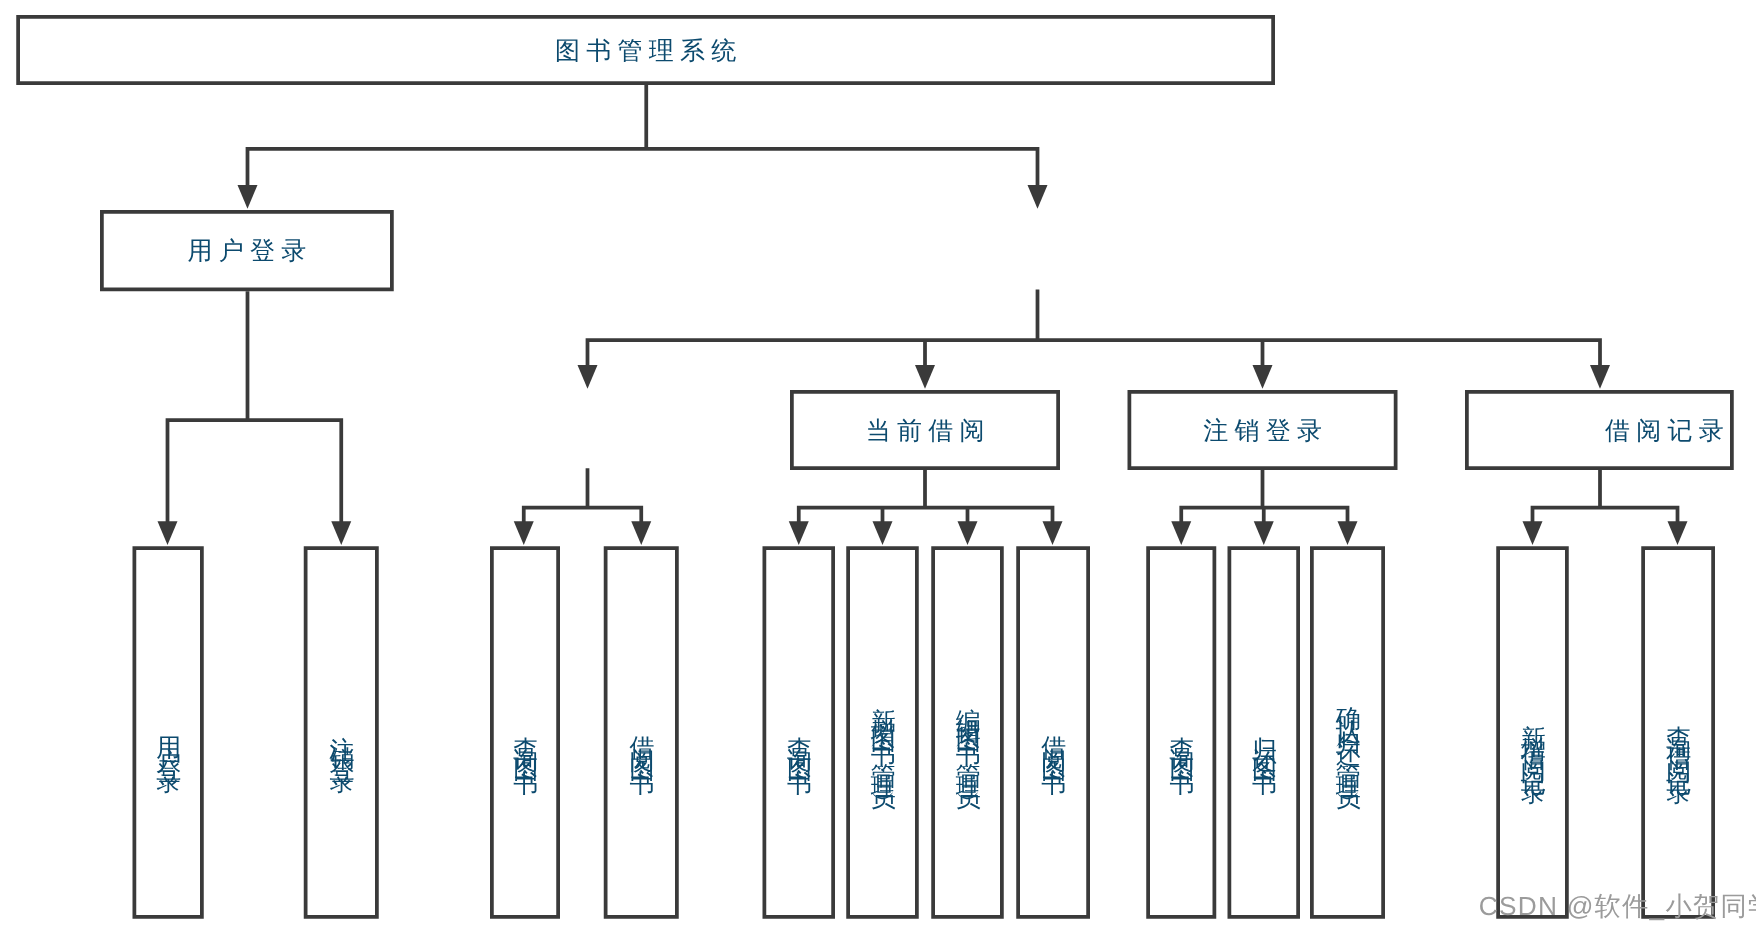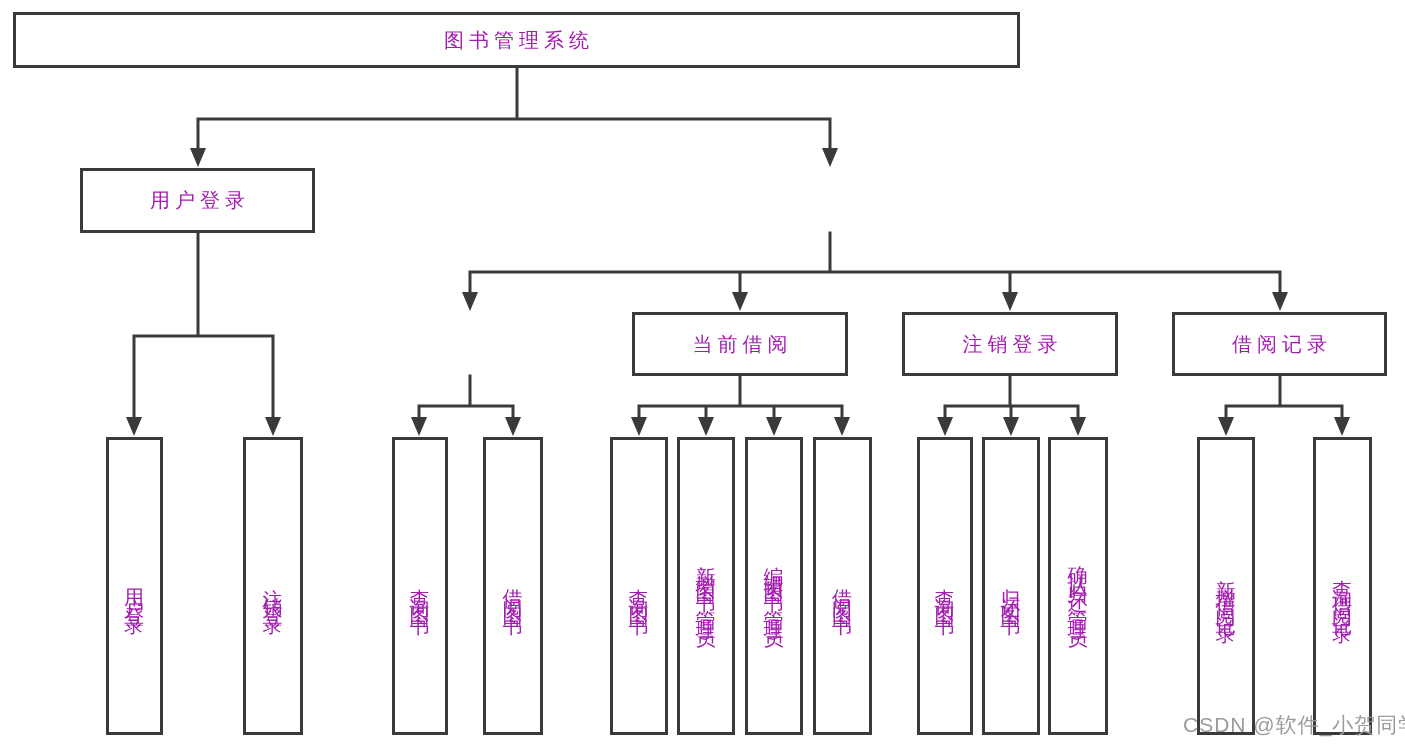--- a/index.html
+++ b/index.html
@@ -5,21 +5,21 @@
   html,body{margin:0;padding:0;background:#ffffff;}
   .canvas{
     position:relative;width:1405px;height:747px;background:#ffffff;
     font-family:"Liberation Sans","DejaVu Sans",sans-serif;overflow:hidden;
   }
   svg.connectors{position:absolute;left:0;top:0;width:1405px;height:747px;}
   .cline{fill:none;stroke:#3a3a3a;stroke-width:3;stroke-linecap:square;}
   .carrow{fill:#3a3a3a;stroke:none;}
   .node{
     position:absolute;box-sizing:border-box;background:#ffffff;
-    border:3px solid #3a3a3a;color:#a21caf;
+    border:3px solid #3a3a3a;color:#0c4a6e;
     display:flex;align-items:center;justify-content:center;
   }
   .node.h .label{font-size:20px;letter-spacing:5px;padding-left:5px;white-space:nowrap;}
   .node.v .label{
     writing-mode:vertical-rl;font-size:20px;letter-spacing:9px;
     padding-top:9px;line-height:1;max-height:286px;
   }
   .watermark{
     position:absolute;left:1183px;top:711px;z-index:5;
     font-size:21px;letter-spacing:1px;color:#9b9b9b;white-space:nowrap;
@@ -73,21 +73,21 @@
   <div class="node h" style="left:80px;top:168px;width:235px;height:65px;">
     <span class="label">用户登录</span>
   </div>
 
   <div class="node h" style="left:632px;top:312px;width:216px;height:64px;">
     <span class="label">当前借阅</span>
   </div>
   <div class="node h" style="left:902px;top:312px;width:216px;height:64px;">
     <span class="label">注销登录</span>
   </div>
-  <div class="node h" style="left:1172px;top:312px;width:215px;height:64px;">
+  <div class="node h" style="left:1172px;top:312px;width:215px;height:64px;justify-content:flex-end;">
     <span class="label">借阅记录</span>
   </div>
 
   <div class="node v" style="left:106px;top:437px;width:57px;height:298px;">
     <span class="label">用户登录</span>
   </div>
   <div class="node v" style="left:243px;top:437px;width:60px;height:298px;">
     <span class="label">注销登录</span>
   </div>
 

